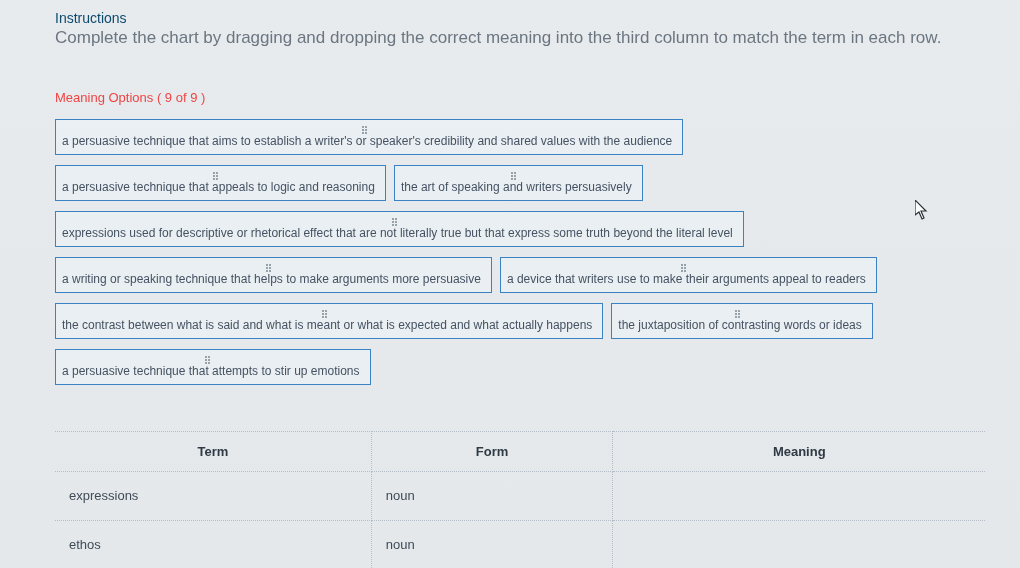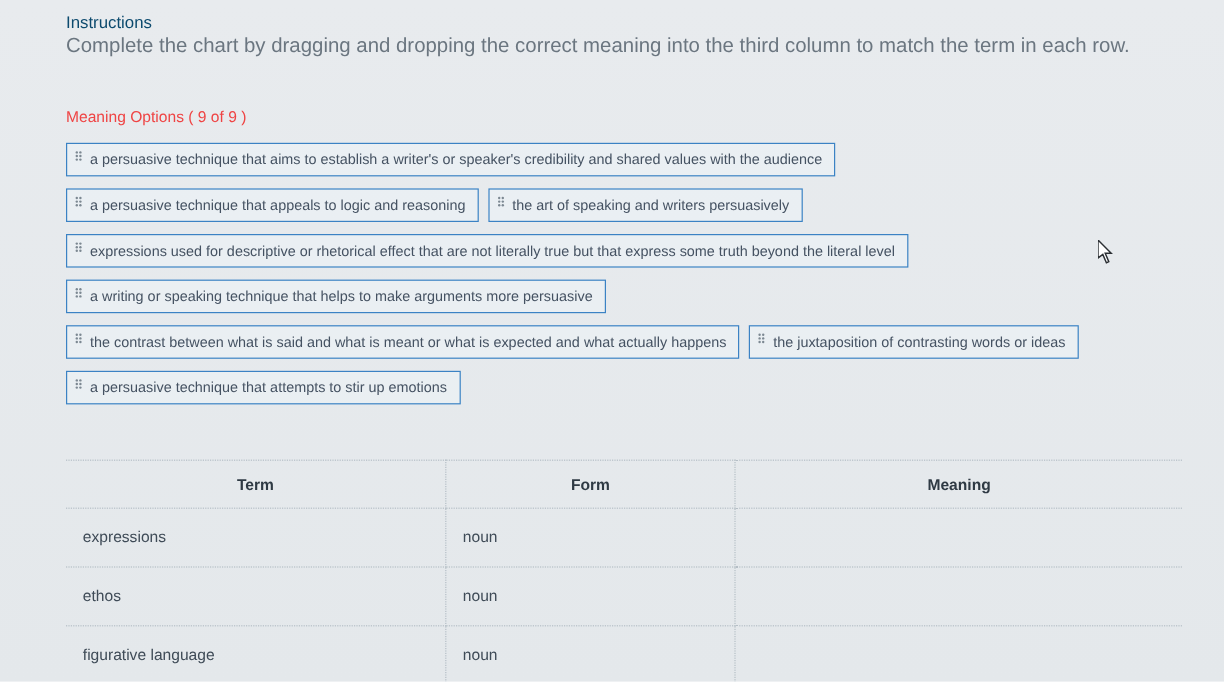--- a/index.html
+++ b/index.html
@@ -30,28 +30,29 @@
       margin-bottom: 14px;
     }
     .options-wrap {
       display: flex;
       flex-wrap: wrap;
       gap: 10px 8px;
       margin-bottom: 46px;
     }
     .option-chip {
       display: inline-flex;
-      align-items: flex-start;
+      align-items: center;
       border: 1px solid #3b82c4;
       background: rgba(240, 247, 252, 0.4);
       padding: 6px 10px 6px 6px;
       color: #455262;
       font-size: 12px;
       cursor: grab;
       white-space: nowrap;
+      flex-direction: column;
     }
     .drag-handle {
       display: inline-flex;
       flex-direction: column;
       gap: 1px;
       margin-right: 6px;
       padding: 0 1px;
     }
     .drag-handle .row {
       display: flex;
@@ -182,20 +183,37 @@
         <span class="row">
           <span class="dot"></span>
           <span class="dot"></span>
         </span>
         <span class="row">
           <span class="dot"></span>
           <span class="dot"></span>
         </span>
       </span>
     <span>a writing or speaking technique that helps to make arguments more persuasive</span>
+  </div>
+  <div class="option-chip">
+    <span class="drag-handle">
+        <span class="row">
+          <span class="dot"></span>
+          <span class="dot"></span>
+        </span>
+        <span class="row">
+          <span class="dot"></span>
+          <span class="dot"></span>
+        </span>
+        <span class="row">
+          <span class="dot"></span>
+          <span class="dot"></span>
+        </span>
+      </span>
+    <span>a device that writers use to make their arguments appeal to readers</span>
   </div>
   <div class="option-chip">
     <span class="drag-handle">
         <span class="row">
           <span class="dot"></span>
           <span class="dot"></span>
         </span>
         <span class="row">
           <span class="dot"></span>
           <span class="dot"></span>

